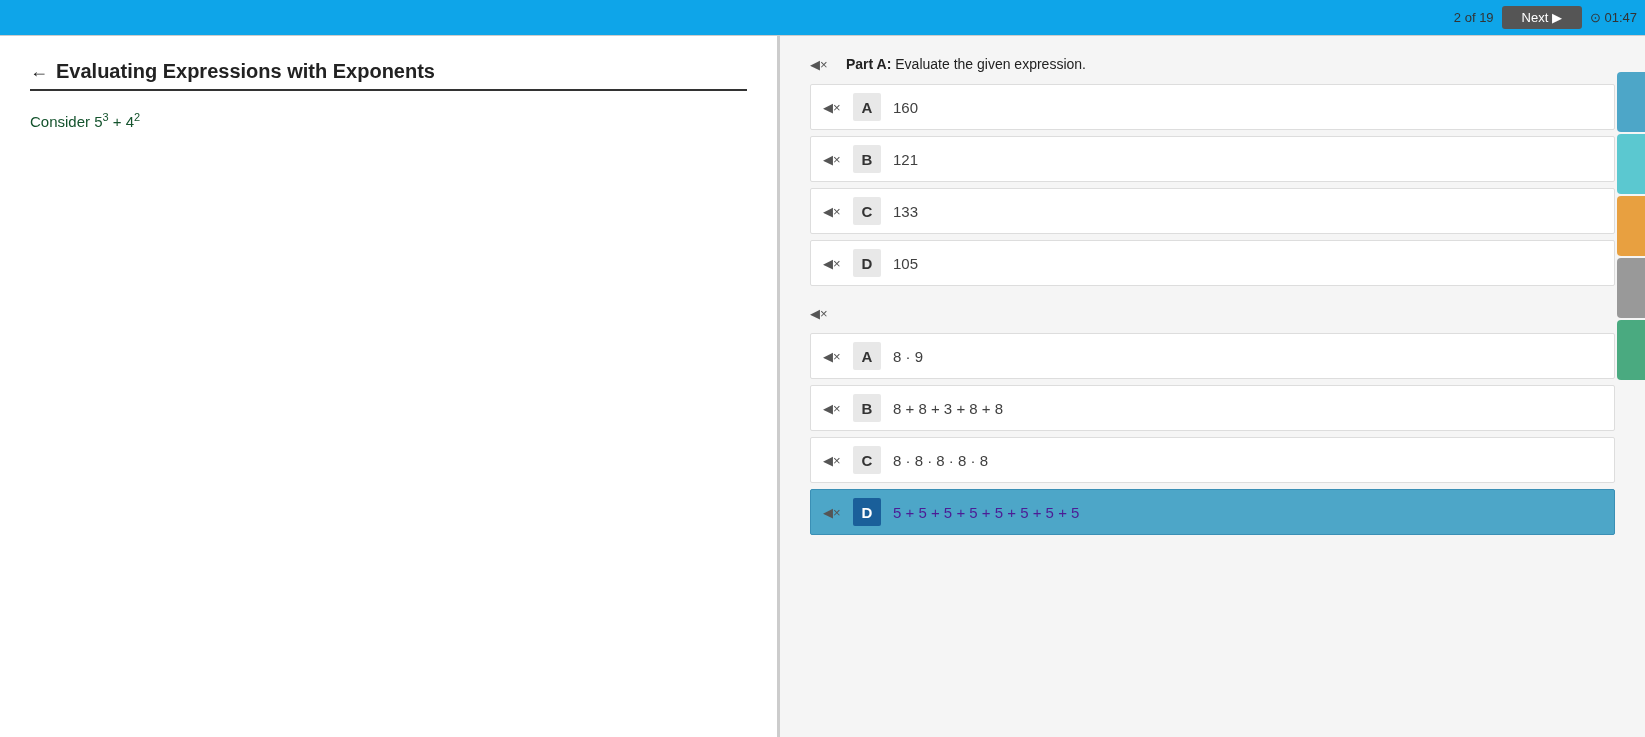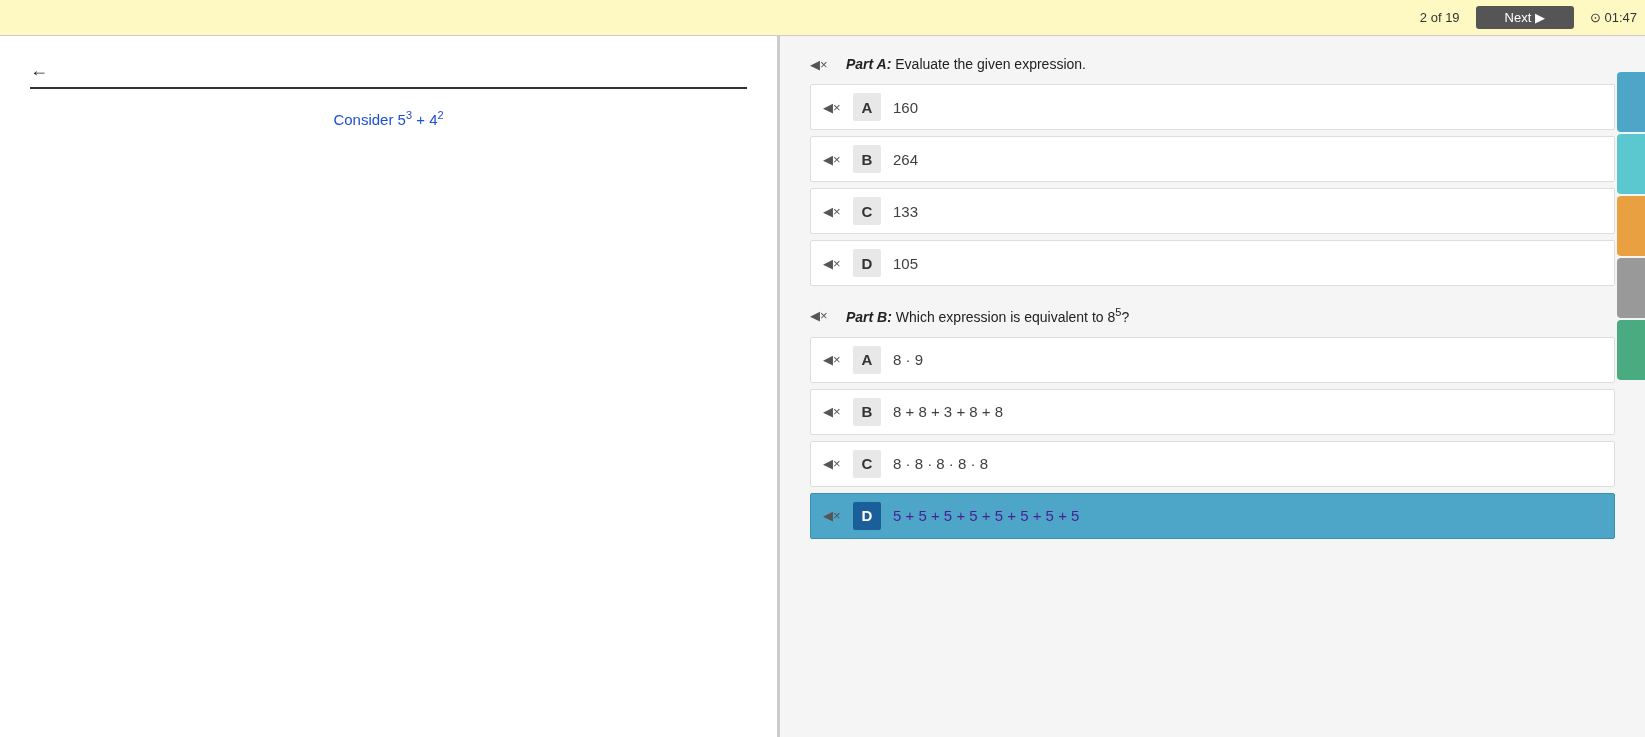--- a/index.html
+++ b/index.html
@@ -8,39 +8,39 @@
       background: #e8e8e8;
       width: 1645px;
       height: 737px;
       overflow: hidden;
       display: flex;
       flex-direction: column;
     }
 
     
     .top-bar {
-      background: #fef9c3;
+      background: #0ea5e9;
       height: 36px;
       display: flex;
       align-items: center;
       justify-content: flex-end;
       padding: 0 8px;
-      gap: 16px;
+      gap: 8px;
       border-bottom: 1px solid #ccc;
       flex-shrink: 0;
     }
     .progress-text {
       font-size: 13px;
       color: #333;
     }
     .next-button {
       background: #555;
       color: #fff;
       border: none;
-      padding: 4px 29px;
+      padding: 4px 20px;
       font-size: 13px;
       cursor: pointer;
       border-radius: 3px;
       display: flex;
       align-items: center;
       gap: 4px;
     }
     .timer {
       font-size: 13px;
       color: #333;
@@ -91,23 +91,22 @@
       align-items: center;
       gap: 8px;
       border-bottom: 2px solid #333;
       padding-bottom: 6px;
     }
     .back-arrow {
       font-size: 18px;
     }
     .consider-text {
       font-size: 15px;
-      color: #1d4ed8;
+      color: #14532d;
       margin-top: 8px;
-      text-align: center;
     }
     sup {
       font-size: 11px;
     }
 
     
     .right-panel {
       flex: 1;
       background: #f5f5f5;
       padding: 20px 30px;
@@ -117,21 +116,20 @@
     .part-label {
       font-size: 14px;
       color: #222;
       margin-bottom: 12px;
       display: flex;
       align-items: center;
       gap: 6px;
     }
     .part-label strong {
       font-weight: bold;
-      font-style: italic;
     }
 
     .answer-option {
       display: flex;
       align-items: center;
       background: #fff;
       border: 1px solid #ddd;
       margin-bottom: 6px;
       padding: 8px 12px;
       cursor: pointer;
@@ -192,20 +190,21 @@
   <span class="progress-text">2 of 19</span>
   <button class="next-button">Next ▶</button>
   <span class="timer">⊙ 01:47</span>
 </div>
 
 <div class="main-content">
 
   <div class="left-panel">
     <div class="panel-title">
       <span class="back-arrow">←</span>
+      <span>Evaluating Expressions with Exponents</span>
     </div>
     <div class="consider-text">
       <span>Consider</span>
       <span> 5<sup>3</sup> + 4<sup>2</sup></span>
     </div>
   </div>
 
   <div class="right-panel">
 
     <div class="part-label">
@@ -215,39 +214,38 @@
 
     <div id="partAOptions">
         <div class="answer-option">
     <span class="audio-btn">◀×</span>
     <span class="option-letter">A</span>
     <span class="option-text">160</span>
   </div>
         <div class="answer-option">
     <span class="audio-btn">◀×</span>
     <span class="option-letter">B</span>
-    <span class="option-text">264</span>
+    <span class="option-text">121</span>
   </div>
         <div class="answer-option">
     <span class="audio-btn">◀×</span>
     <span class="option-letter">C</span>
     <span class="option-text">133</span>
   </div>
         <div class="answer-option">
     <span class="audio-btn">◀×</span>
     <span class="option-letter">D</span>
     <span class="option-text">105</span>
   </div>
       </div>
 
     <div class="section-divider"></div>
 
     <div class="part-label">
       <span class="audio-btn">◀×</span>
-      <span><strong>Part B:</strong>&nbsp;<span>Which expression is equivalent to 8<sup>5</sup>?</span></span>
     </div>
 
     <div id="partBOptions">
         <div class="answer-option">
     <span class="audio-btn">◀×</span>
     <span class="option-letter">A</span>
     <span class="option-text">8 · 9</span>
   </div>
         <div class="answer-option">
     <span class="audio-btn">◀×</span>

